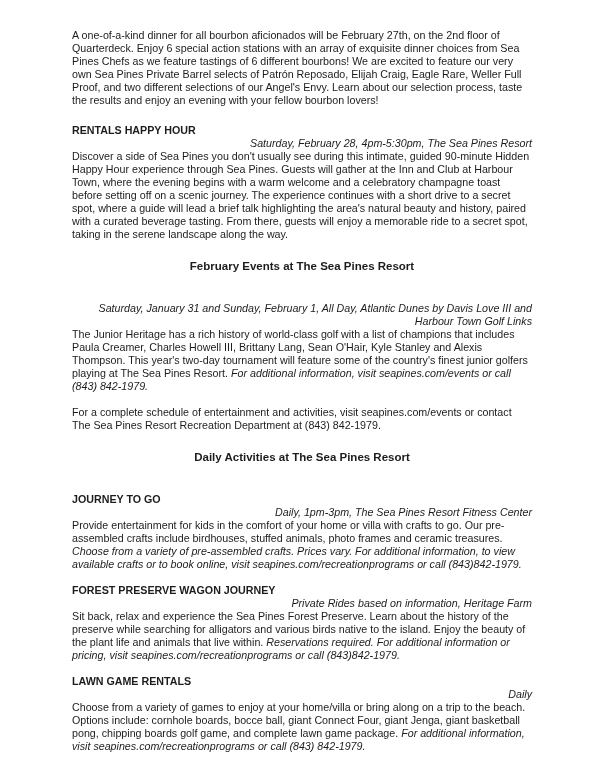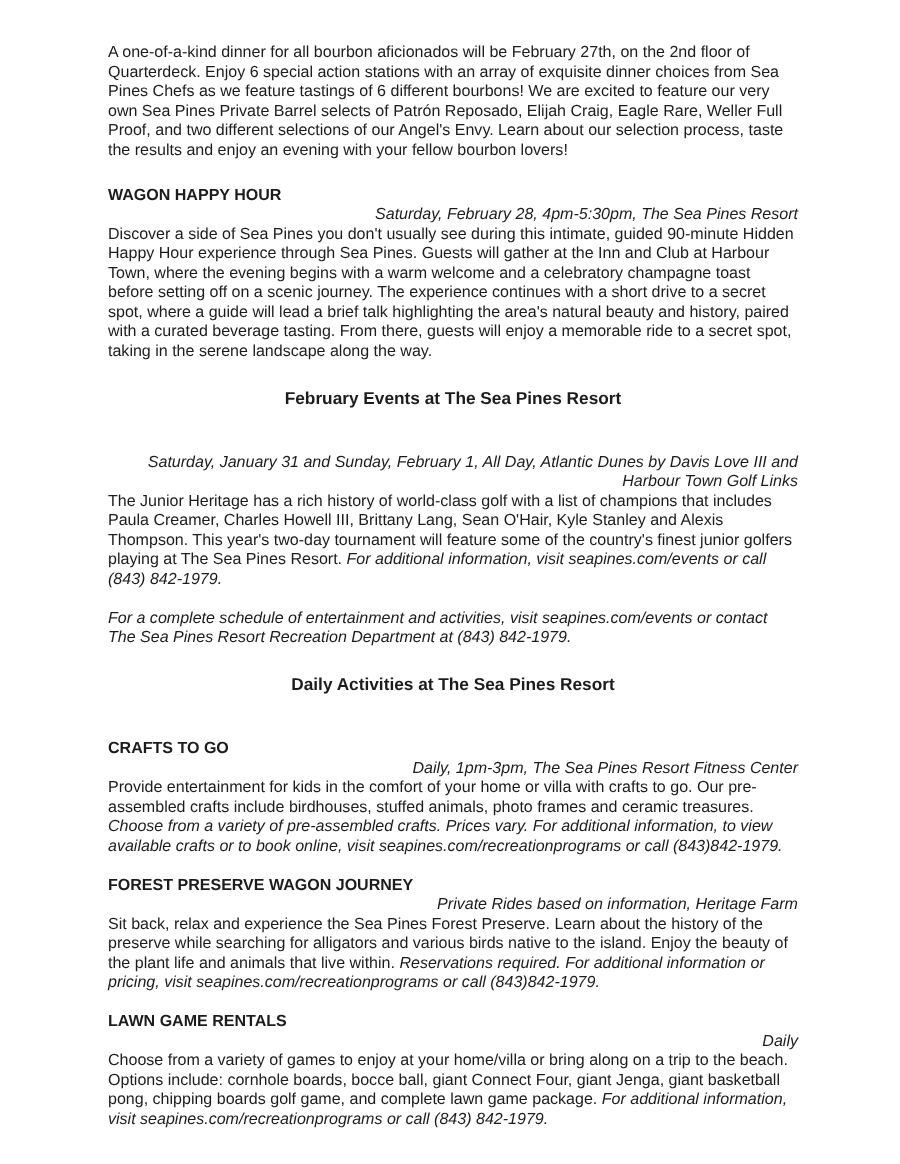--- a/index.html
+++ b/index.html
@@ -48,51 +48,50 @@
   .it {
     font-style: italic;
   }
   .section-header {
     text-align: center;
     font-weight: bold;
     font-size: 11.5px;
     margin: 19px 0 29px 0;
   }
   .schedule-note {
-    font-style: italic;
     margin-bottom: 17px;
   }
 </style>
 </head>
 <body>
 
 <div class="page">
   <div class="col">
 
     <p class="intro">A one-of-a-kind dinner for all bourbon aficionados will be February 27th, on the 2nd floor of Quarterdeck. Enjoy 6 special action stations with an array of exquisite dinner choices from Sea Pines Chefs as we feature tastings of 6 different bourbons! We are excited to feature our very own Sea Pines Private Barrel selects of Patrón Reposado, Elijah Craig, Eagle Rare, Weller Full Proof, and two different selections of our Angel's Envy. Learn about our selection process, taste the results and enjoy an evening with your fellow bourbon lovers!</p>
 
     <div class="event">
-      <h3 class="event-title">WAGON HAPPY HOUR</h3>
+      <h3 class="event-title">RENTALS HAPPY HOUR</h3>
       <p class="event-when">Saturday, February 28, 4pm-5:30pm, The Sea Pines Resort</p>
       <p class="event-body"><span>Discover a side of Sea Pines you don't usually see during this intimate, guided 90-minute Hidden Happy Hour experience through Sea Pines. Guests will gather at the Inn and Club at Harbour Town, where the evening begins with a warm welcome and a celebratory champagne toast before setting off on a scenic journey. The experience continues with a short drive to a secret spot, where a guide will lead a brief talk highlighting the area's natural beauty and history, paired with a curated beverage tasting. From there, guests will enjoy a memorable ride to a secret spot, taking in the serene landscape along the way.</span></p>
     </div>
 
     <h2 class="section-header">February Events at The Sea Pines Resort</h2>
 
     <div class="event">
       <p class="event-when">Saturday, January 31 and Sunday, February 1, All Day, Atlantic Dunes by Davis Love III and Harbour Town Golf Links</p>
       <p class="event-body"><span>The Junior Heritage has a rich history of world-class golf with a list of champions that includes Paula Creamer, Charles Howell III, Brittany Lang, Sean O'Hair, Kyle Stanley and Alexis Thompson. This year's two-day tournament will feature some of the country's finest junior golfers playing at The Sea Pines Resort. </span><span class="it">For additional information, visit seapines.com/events or call (843) 842-1979.</span></p>
     </div>
 
     <p class="schedule-note">For a complete schedule of entertainment and activities, visit seapines.com/events or contact The Sea Pines Resort Recreation Department at (843) 842-1979.</p>
 
     <h2 class="section-header">Daily Activities at The Sea Pines Resort</h2>
 
     <div class="event">
-      <h3 class="event-title">CRAFTS TO GO</h3>
+      <h3 class="event-title">JOURNEY TO GO</h3>
       <p class="event-when">Daily, 1pm-3pm, The Sea Pines Resort Fitness Center</p>
       <p class="event-body"><span>Provide entertainment for kids in the comfort of your home or villa with crafts to go. Our pre-assembled crafts include birdhouses, stuffed animals, photo frames and ceramic treasures. </span><span class="it">Choose from a variety of pre-assembled crafts. Prices vary. For additional information, to view available crafts or to book online, visit seapines.com/recreationprograms or call (843)842-1979.</span></p>
     </div>
 
     <div class="event">
       <h3 class="event-title">FOREST PRESERVE WAGON JOURNEY</h3>
       <p class="event-when">Private Rides based on information, Heritage Farm</p>
       <p class="event-body"><span>Sit back, relax and experience the Sea Pines Forest Preserve. Learn about the history of the preserve while searching for alligators and various birds native to the island. Enjoy the beauty of the plant life and animals that live within. </span><span class="it">Reservations required. For additional information or pricing, visit seapines.com/recreationprograms or call (843)842-1979.</span></p>
     </div>
 

